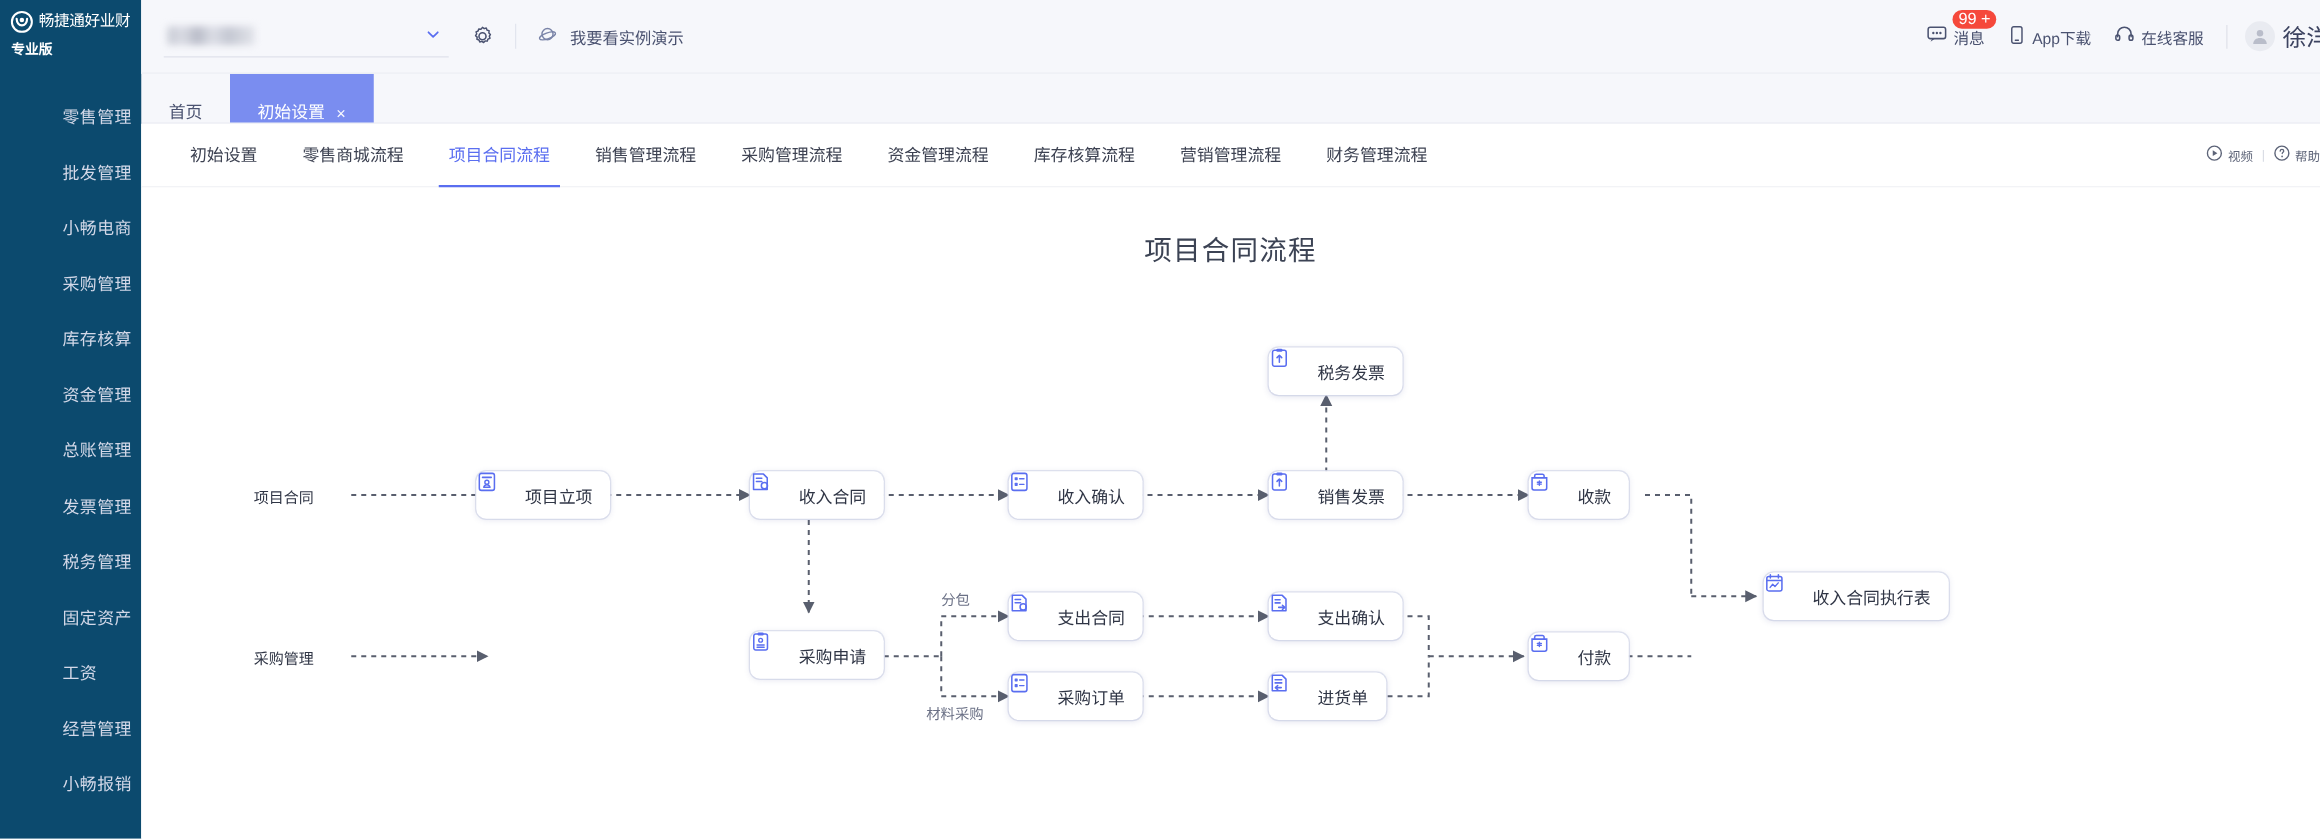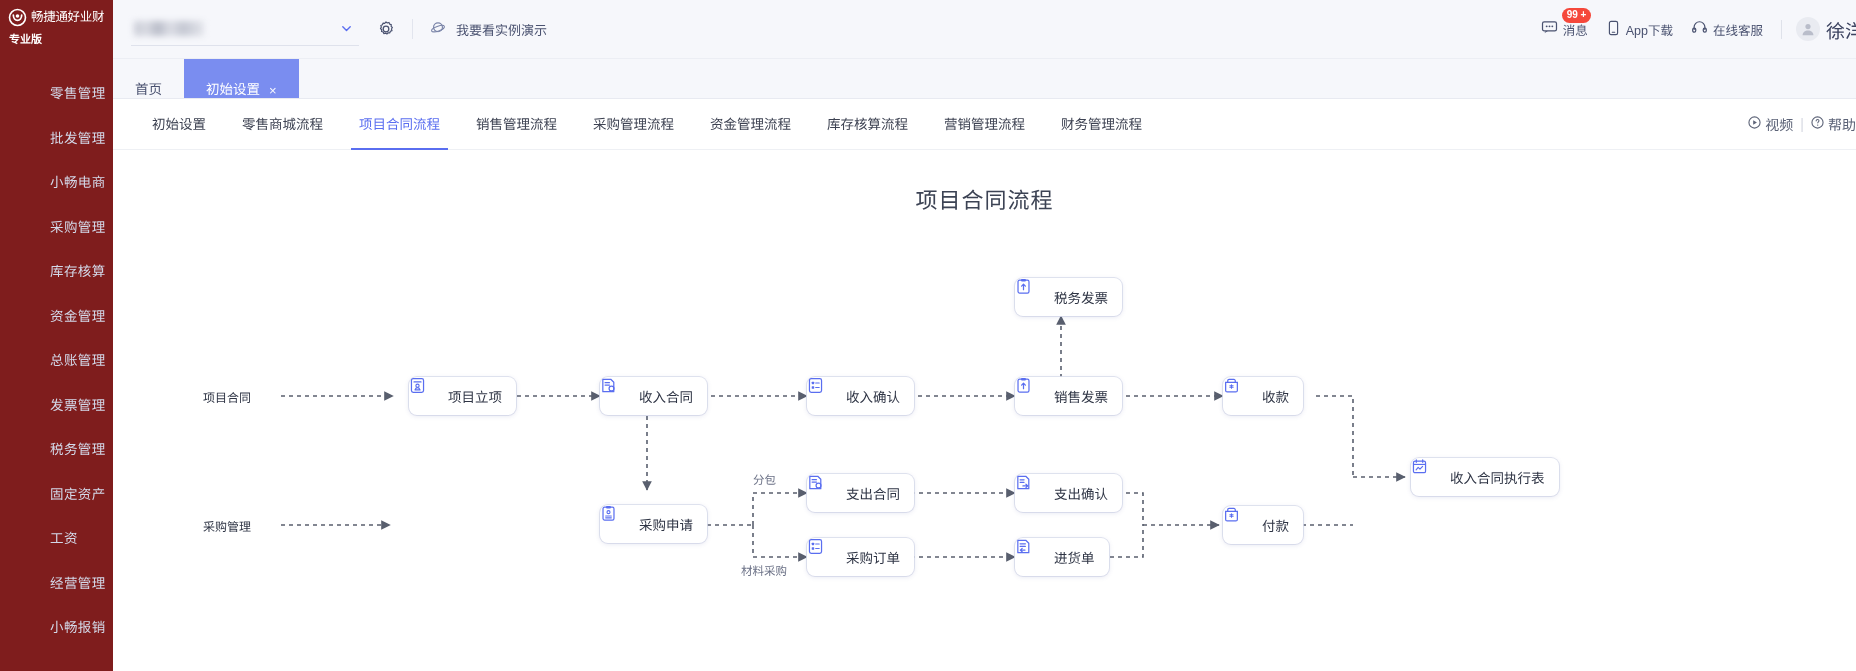--- a/index.html
+++ b/index.html
@@ -8,21 +8,21 @@
     overflow: hidden;
     font-family: "Liberation Sans", "DejaVu Sans", sans-serif;
     background: #ffffff;
     -webkit-font-smoothing: antialiased;
   }
   .app { position: relative; width: 1856px; height: 671px; display: flex; background:#fff; }
 
   
   .sidebar {
     width: 113px; height: 671px;
-    background: #7f1d1d;
+    background: #0c4a6e;
     flex: 0 0 113px;
     position: relative;
     overflow: hidden;
   }
   .logo-box {
     height: 59px;
     padding: 8px 0 0 8px;
     position: relative;
   }
   .logo-row { display: flex; align-items: center; gap: 4px; }
@@ -111,22 +111,22 @@
     font-size: 12.5px; color: #4a5270;
     margin-right: 18px;
     cursor: pointer; position: relative;
     white-space: nowrap;
   }
   .badge {
     position: absolute;
     top: -11px; left: 21px;
     background: #f5483b;
     color: #fff;
-    font-size: 10px;
-    font-weight: bold;
+    font-size: 13px;
+    font-weight: normal;
     border-radius: 9px;
     padding: 1px 5px 2px 5px;
     line-height: 12px;
     white-space: nowrap;
   }
   .tr-sep { width:1px; height:19px; background:#dfe2ea; margin-right:14px; }
   .avatar {
     width: 24px; height: 24px; border-radius: 50%;
     background: #e9ebf1;
     display:flex; align-items:center; justify-content:center;
@@ -181,21 +181,21 @@
   }
   .mtab.active { color: #5a6ef0; }
   .mtab.active::after {
     content: "";
     position: absolute; left: 10px; right: 10px; bottom: 0;
     height: 2px; background: #5a6ef0;
   }
   .modbar-right {
     margin-left: auto;
     display: flex; align-items: center;
-    font-size: 14px; color: #5d6478;
+    font-size: 10px; color: #5d6478;
     padding-right: 0px;
   }
   .mr-item { display:flex; align-items:center; gap:4px; cursor:pointer; white-space:nowrap;}
   .mr-sep { margin: 0 7px; color: #d6d9e2; }
 
   
   .canvas {
     flex: 1; position: relative; background: #ffffff; overflow: hidden;
   }
   .flow-title {
@@ -480,21 +480,21 @@
           <span class="nicon">
             <svg width="17" height="17" viewBox="0 0 18 18">
                 <rect x="3.2" y="2.3" width="11.6" height="13.6" rx="1.7" fill="none" stroke="#5a6ef0" stroke-width="1.3"></rect>
                 <rect x="6.4" y="1" width="5.2" height="2.6" rx="1" fill="#5a6ef0"></rect>
                 <path d="M9 12.4V6.6M9 6.6l-2 2M9 6.6l2 2" fill="none" stroke="#5a6ef0" stroke-width="1.3" stroke-linecap="round" stroke-linejoin="round"></path>
               </svg>
           </span>
           <span class="nlabel">税务发票</span>
         </div>
 
-        <div class="node" style="left:296px; top:227px;justify-content:center;">
+        <div class="node" style="left:268px; top:227px;justify-content:center;">
           <span class="nicon">
             <svg width="17" height="17" viewBox="0 0 18 18">
                 <rect x="2.6" y="1.8" width="12.8" height="14.4" rx="1.8" fill="none" stroke="#5a6ef0" stroke-width="1.3"></rect>
                 <line x1="5.3" y1="5.2" x2="12.7" y2="5.2" stroke="#5a6ef0" stroke-width="1.3" stroke-linecap="round"></line>
                 <circle cx="9" cy="9.3" r="1.7" fill="none" stroke="#5a6ef0" stroke-width="1.2"></circle>
                 <path d="M6.3 13.6c.5-1.5 1.5-2.2 2.7-2.2s2.2.7 2.7 2.2z" fill="none" stroke="#5a6ef0" stroke-width="1.2" stroke-linejoin="round"></path>
               </svg>
           </span>
           <span class="nlabel">项目立项</span>
         </div>

